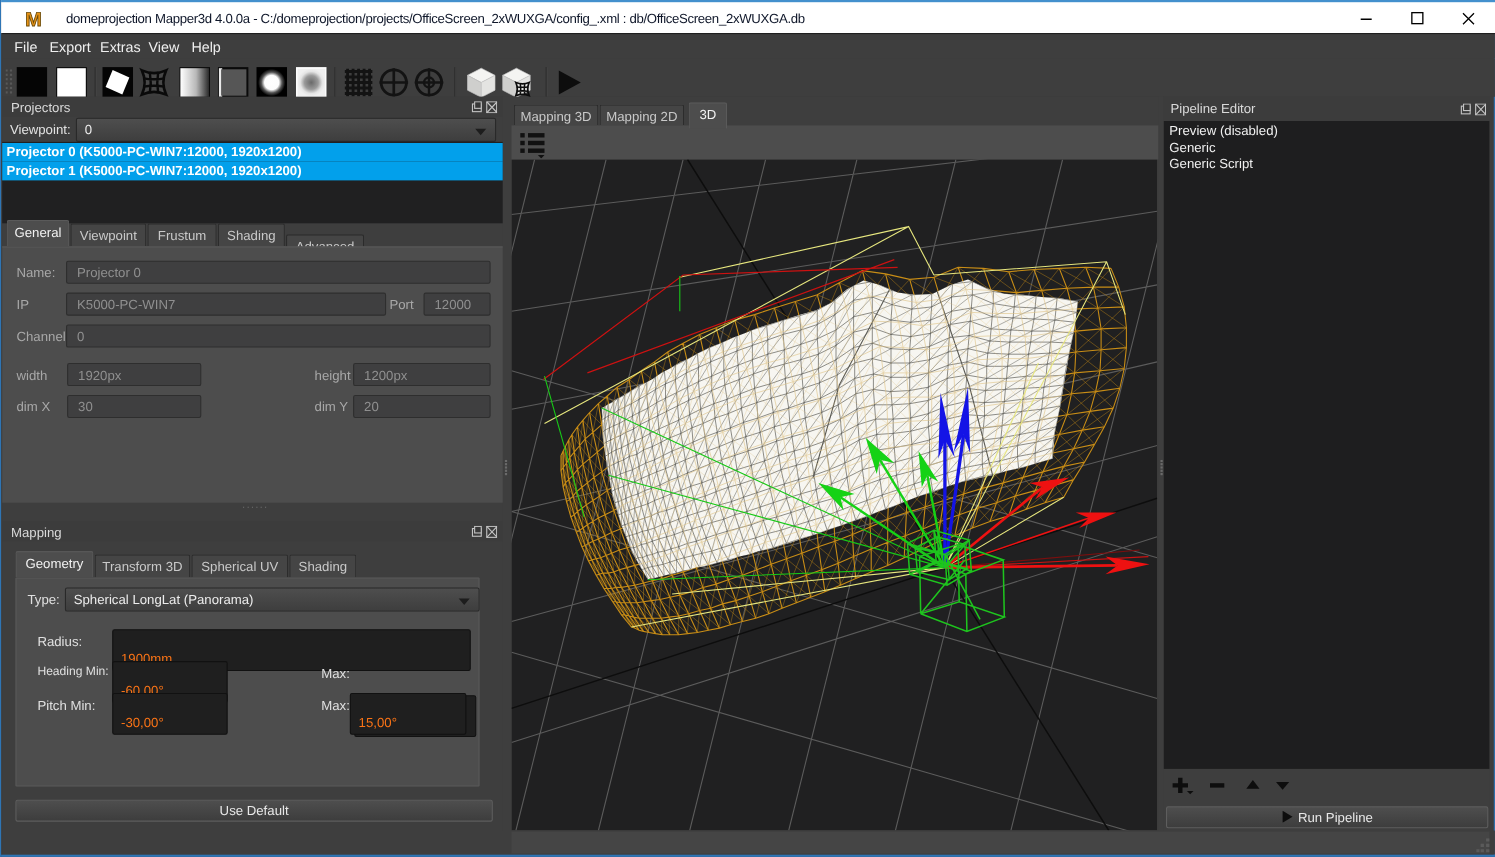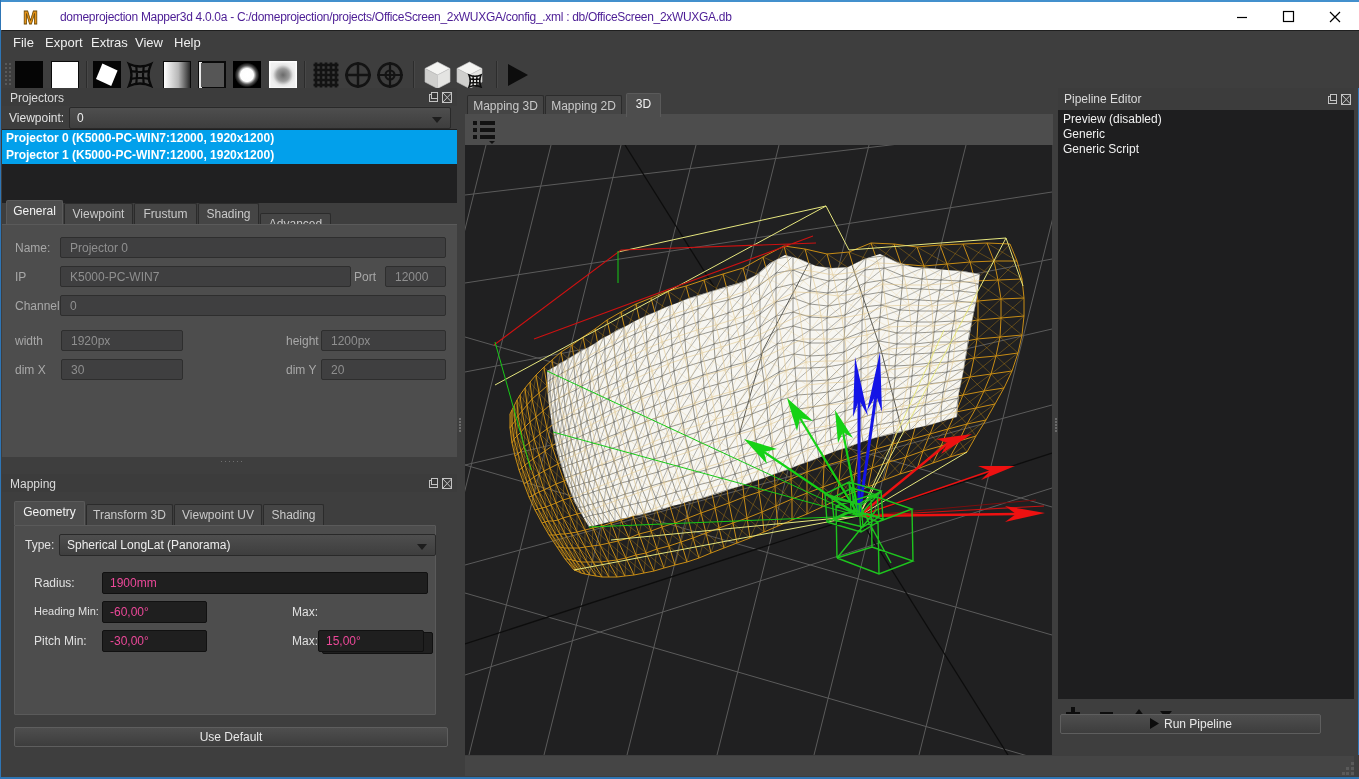--- a/index.html
+++ b/index.html
@@ -1,28 +1,28 @@
 <!DOCTYPE html>
 <html><head><meta charset="utf-8"><title>domeprojection Mapper3d</title>
 <style>
 *{margin:0;padding:0;box-sizing:border-box;font-family:"Liberation Sans",sans-serif}
 html,body{width:1359px;height:779px;overflow:hidden;background:#3e3e3e}
 #win{position:absolute;inset:0;border-left:1px solid #2e75b5;border-right:1px solid #2e75b5}
 .abs{position:absolute}
 #titlebar{left:0;top:0;width:1359px;height:30px;background:#fff;border-top:2px solid #4390cd;color:#000;font-size:12px}
-#title-text{left:59px;top:8px;color:#4c1d95;font-size:12px;letter-spacing:-0.3px}
+#title-text{left:59px;top:8px;color:#0f172a;font-size:12px;letter-spacing:-0.3px}
 #menubar{left:1px;top:30px;width:1357px;height:23px;background:#3e3e3e;border-top:1px solid #1f1f1f}
 .menu-item{position:absolute;top:4px;color:#efefef;font-size:13px}
 #toolbar{left:1px;top:53px;width:1357px;height:35px;background:#3e3e3e}
 .tbtn{position:absolute;top:8px;width:28px;height:28px}
 .sep{position:absolute;top:8px;width:2px;height:27px;background:#2c2c2c;border-right:1px solid #474747}
 .dock-title{color:#dadada;font-size:12px;position:absolute;left:8px;top:3px}
 .label{position:absolute;color:#a8a8a8;font-size:12px}
 .input{position:absolute;background:#3f3f40;border:1px solid #2e2e2e;border-radius:2px;color:#8f8f8f;font-size:12px;padding:2px 9px;height:21px;line-height:16px}
-.dinput{position:absolute;background:#1f1f1f;border:1px solid #111;border-radius:2px;color:#ec4899;font-size:12px;padding:2px 7px;height:22px;line-height:17px}
+.dinput{position:absolute;background:#1f1f1f;border:1px solid #111;border-radius:2px;color:#f97316;font-size:12px;padding:18px 7px;height:22px;line-height:17px}
 .combo{position:absolute;background:linear-gradient(#4e4e4e,#3e3e3e);border:1px solid #292929;border-radius:2px;color:#ececec;font-size:12px;padding:2px 7px;height:22px;line-height:17px}
 .combo:after{content:"";position:absolute;right:8px;top:9px;border:5px solid transparent;border-top:6px solid #1d1d1d}
 .tab{position:absolute;background:#454545;border:1px solid #2b2b2b;border-bottom:none;border-radius:2px 2px 0 0;color:#c9c9c9;font-size:12px;text-align:center;padding-top:3px;height:21px}
 .tabsel{background:#4d4d4d;color:#f2f2f2;border-color:#5a5a5a;z-index:3;height:24px}
 .pane{position:absolute;background:#4d4d4d;border:1px solid #5a5a5a;border-radius:1px}
 .btn{position:absolute;background:linear-gradient(#4e4e4e,#3d3d3d);border:1px solid #5e5e5e;border-radius:2px;color:#e8e8e8;font-size:12px;text-align:center}
 </style></head>
 <body>
 <div id="win">
     <div id="titlebar" class="abs">
@@ -194,21 +194,21 @@
         <div class="dock-title">Mapping</div>
         <svg class="abs" style="right:5px;top:4px" width="24" height="11" viewBox="0 0 24 11" stroke="#c4c4c4" fill="none">
           <rect x="1.5" y="2.5" width="8" height="7"></rect>
           <rect x="3.5" y="0.5" width="6" height="6" fill="#383838"></rect>
           <rect x="14.5" y="0.5" width="9" height="10"></rect>
           <path d="M14.5 .5 24 10.5 M24 .5 14.5 10.5"></path>
         </svg>
       </div>
       <div class="tab tabsel" style="left:12px;top:413px;width:71px">Geometry</div>
       <div class="tab" style="left:84px;top:416px;width:87px">Transform 3D</div>
-      <div class="tab" style="left:172px;top:416px;width:88px">Viewpoint UV</div>
+      <div class="tab" style="left:172px;top:416px;width:88px">Spherical UV</div>
       <div class="tab" style="left:261px;top:416px;width:61px">Shading</div>
       <div class="pane" style="left:12px;top:437px;width:422px;height:190px;background:#4d4d4d"></div>
       <div class="label" style="left:23px;top:450px;color:#e0e0e0">Type:</div>
       <div class="combo" style="left:57px;top:446px;width:377px">Spherical LongLat (Panorama)</div>
       <div class="label" style="left:32px;top:488px;color:#e0e0e0">Radius:</div>
       <div class="dinput" style="left:100px;top:484px;width:326px">1900mm</div>
       <div class="label" style="left:32px;top:517px;color:#e0e0e0;font-size:11px">Heading Min:</div>
       <div class="dinput" style="left:100px;top:513px;width:105px">-60,00°</div>
       <div class="label" style="left:290px;top:517px;color:#e0e0e0">Max:</div>
       <div class="dinput" style="left:320px;top:544px;width:111px">60,00°</div>
@@ -297,21 +297,21 @@
       </div>
       <svg class="abs" style="left:6px;top:617px" width="120" height="18" viewBox="0 0 120 18">
         <g fill="#0d0d0d">
           <path d="M7 2 h4 v5 h5 v4 h-5 v5 h-4 v-5 H2 V7 h5 Z"></path>
           <polygon points="15,14 21,14 18,17"></polygon>
           <rect x="36" y="7" width="13" height="4"></rect>
           <polygon points="69,12 75,4 81,12"></polygon>
           <polygon points="96,6 108,6 102,13"></polygon>
         </g>
       </svg>
-      <div class="btn" style="left:2px;top:626px;width:261px;height:20px;line-height:19px"><svg width="11" height="11" viewBox="0 0 11 11" style="vertical-align:-1px;margin-right:4px">
+      <div class="btn" style="left:2px;top:645px;width:293px;height:20px;line-height:19px"><svg width="11" height="11" viewBox="0 0 11 11" style="vertical-align:-1px;margin-right:4px">
           <polygon points="1,0 10,5.5 1,11" fill="#0d0d0d"></polygon>
         </svg>Run Pipeline</div>
     </div>
     <div class="abs" style="left:1px;top:755px;width:1357px;height:22px;background:#3e3e3e"></div>
     <div class="abs" style="left:464px;top:756px;width:889px;height:20px;background:#454545"></div>
     <svg class="abs" style="left:1341px;top:762px" width="13" height="13">
       <g fill="#5a5a5a">
         <rect x="9" y="0" width="3" height="3"></rect>
         <rect x="9" y="5" width="3" height="3"></rect>
         <rect x="9" y="10" width="3" height="3"></rect>

